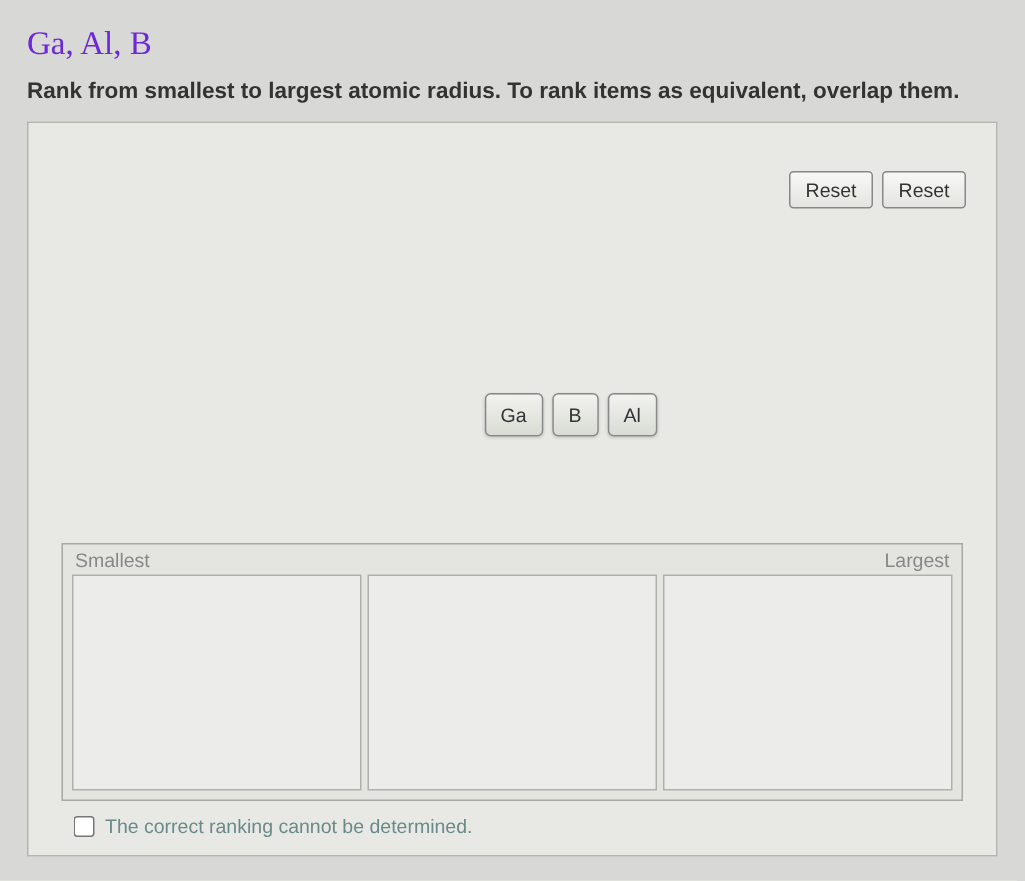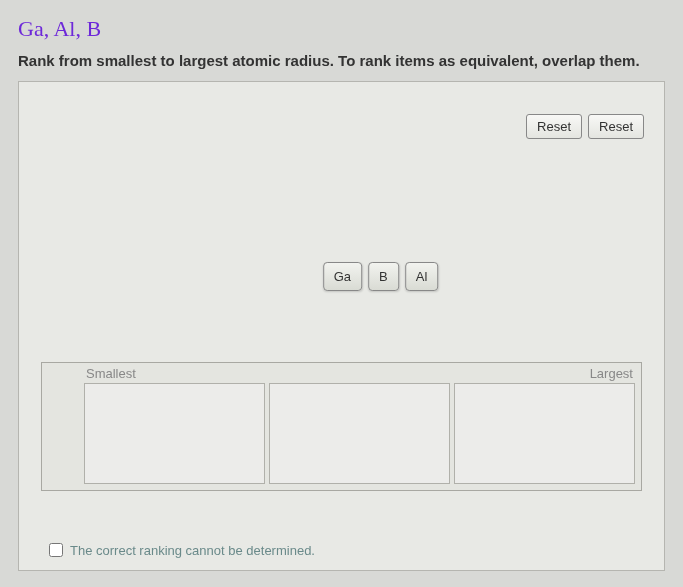--- a/index.html
+++ b/index.html
@@ -74,22 +74,21 @@
       min-width: 26px;
       text-align: center;
     }
     .rank-container {
       position: absolute;
       left: 22px;
       right: 22px;
       top: 280px;
       border: 1px solid #a8a8a2;
       background: #e4e5e0;
-      height: 129px;
-      padding-left: 36px;
+      height: 172px;
     }
     .rank-header {
       display: flex;
       justify-content: space-between;
       padding: 3px 8px 2px 8px;
       font-family: Arial, sans-serif;
       font-size: 13px;
       color: #888;
     }
     .rank-bins {
@@ -102,21 +101,21 @@
       flex: 1;
       border: 1px solid #b0b0aa;
       background: #ececea;
       margin: 0 2px;
     }
     .checkbox-row {
       position: absolute;
       left: 30px;
       bottom: 12px;
       display: flex;
-      align-items: flex-start;
+      align-items: center;
       gap: 7px;
       font-family: Arial, sans-serif;
       font-size: 13px;
       color: #6a8a8a;
     }
     .checkbox-row input[type="checkbox"] {
       width: 14px;
       height: 14px;
       cursor: pointer;
     }

